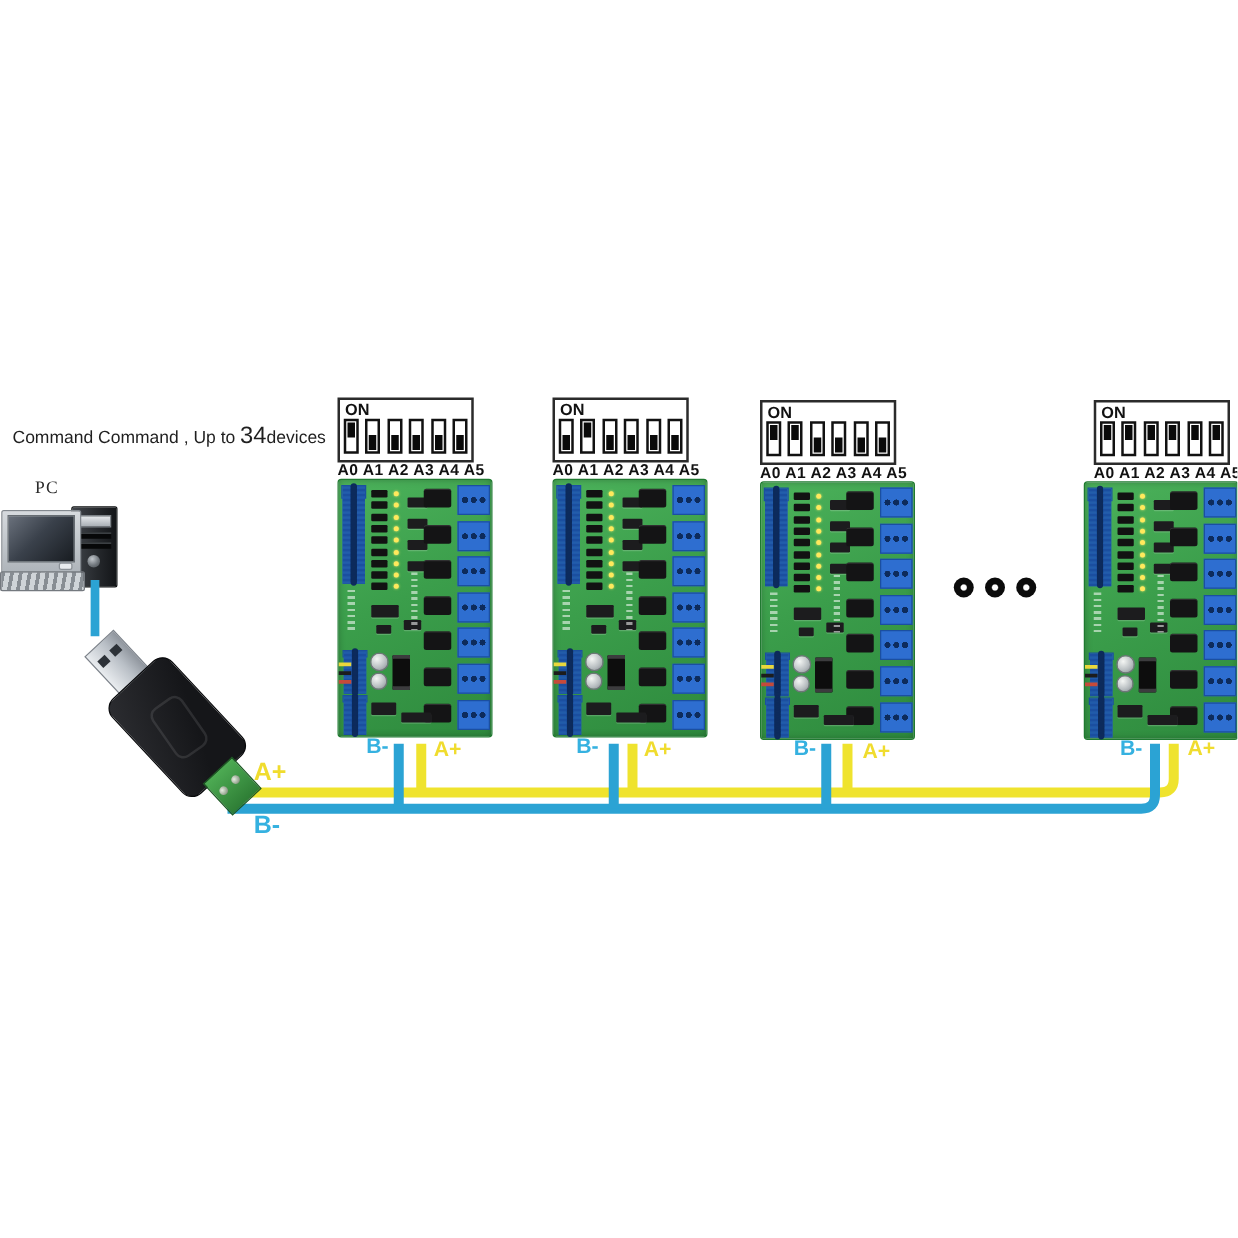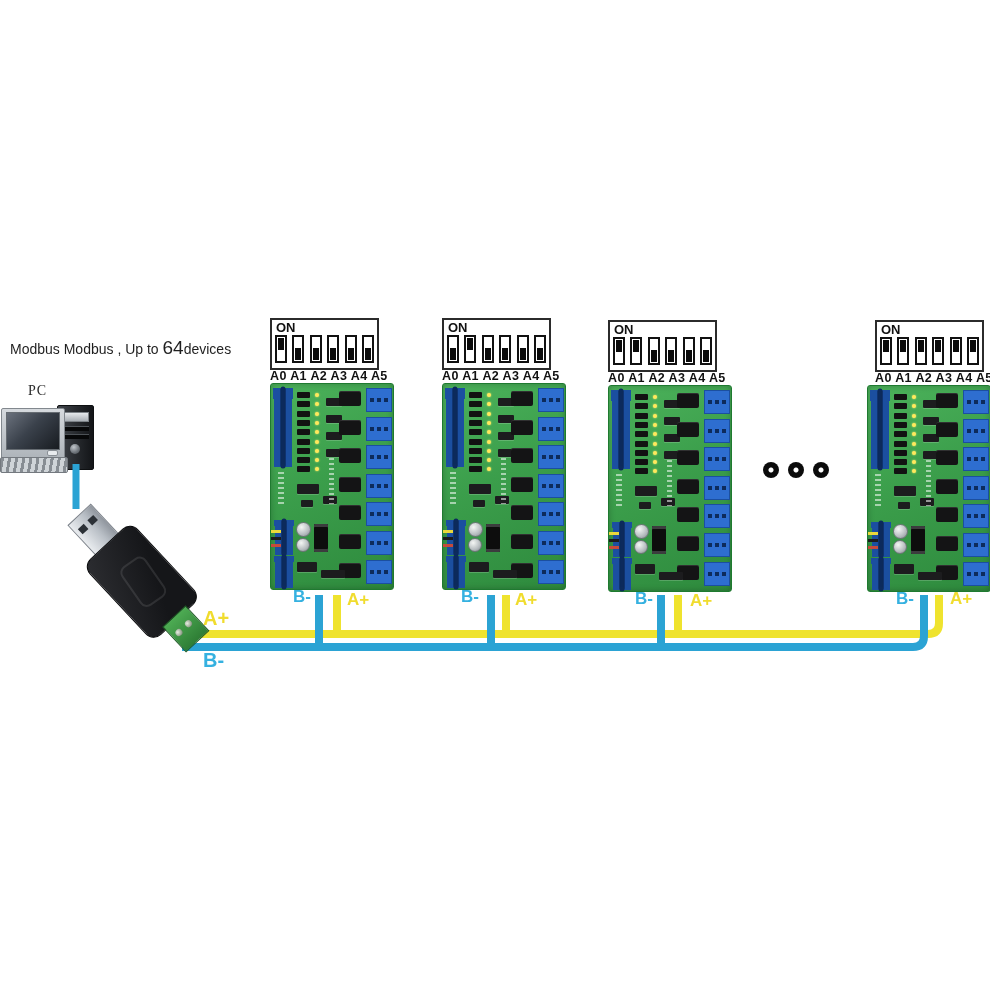--- a/index.html
+++ b/index.html
@@ -95,21 +95,21 @@
   
   .dots{position:absolute;left:763px;top:462px;display:flex;gap:9px;}
   .dot{width:16px;height:16px;border-radius:50%;
        background:radial-gradient(circle at 50% 50%,#ffffff 0 2px,#0b0b0b 3px 100%);}
 </style>
 </head>
 <body>
 
 <div id="canvas">
 
-  <div class="title"><span>Modbus Modbus , Up to </span><span class="count">64</span><span>devices</span></div>
+  <div class="title"><span>Command Command , Up to </span><span class="count">34</span><span>devices</span></div>
 
   <div class="pc-label">PC</div>
   <div class="tower">
     <div class="tw-slot1"></div>
     <div class="tw-slot2"></div>
     <div class="tw-slot3"></div>
     <div class="tw-btn"></div>
   </div>
   <div class="monitor">
     <div class="screen"></div>

